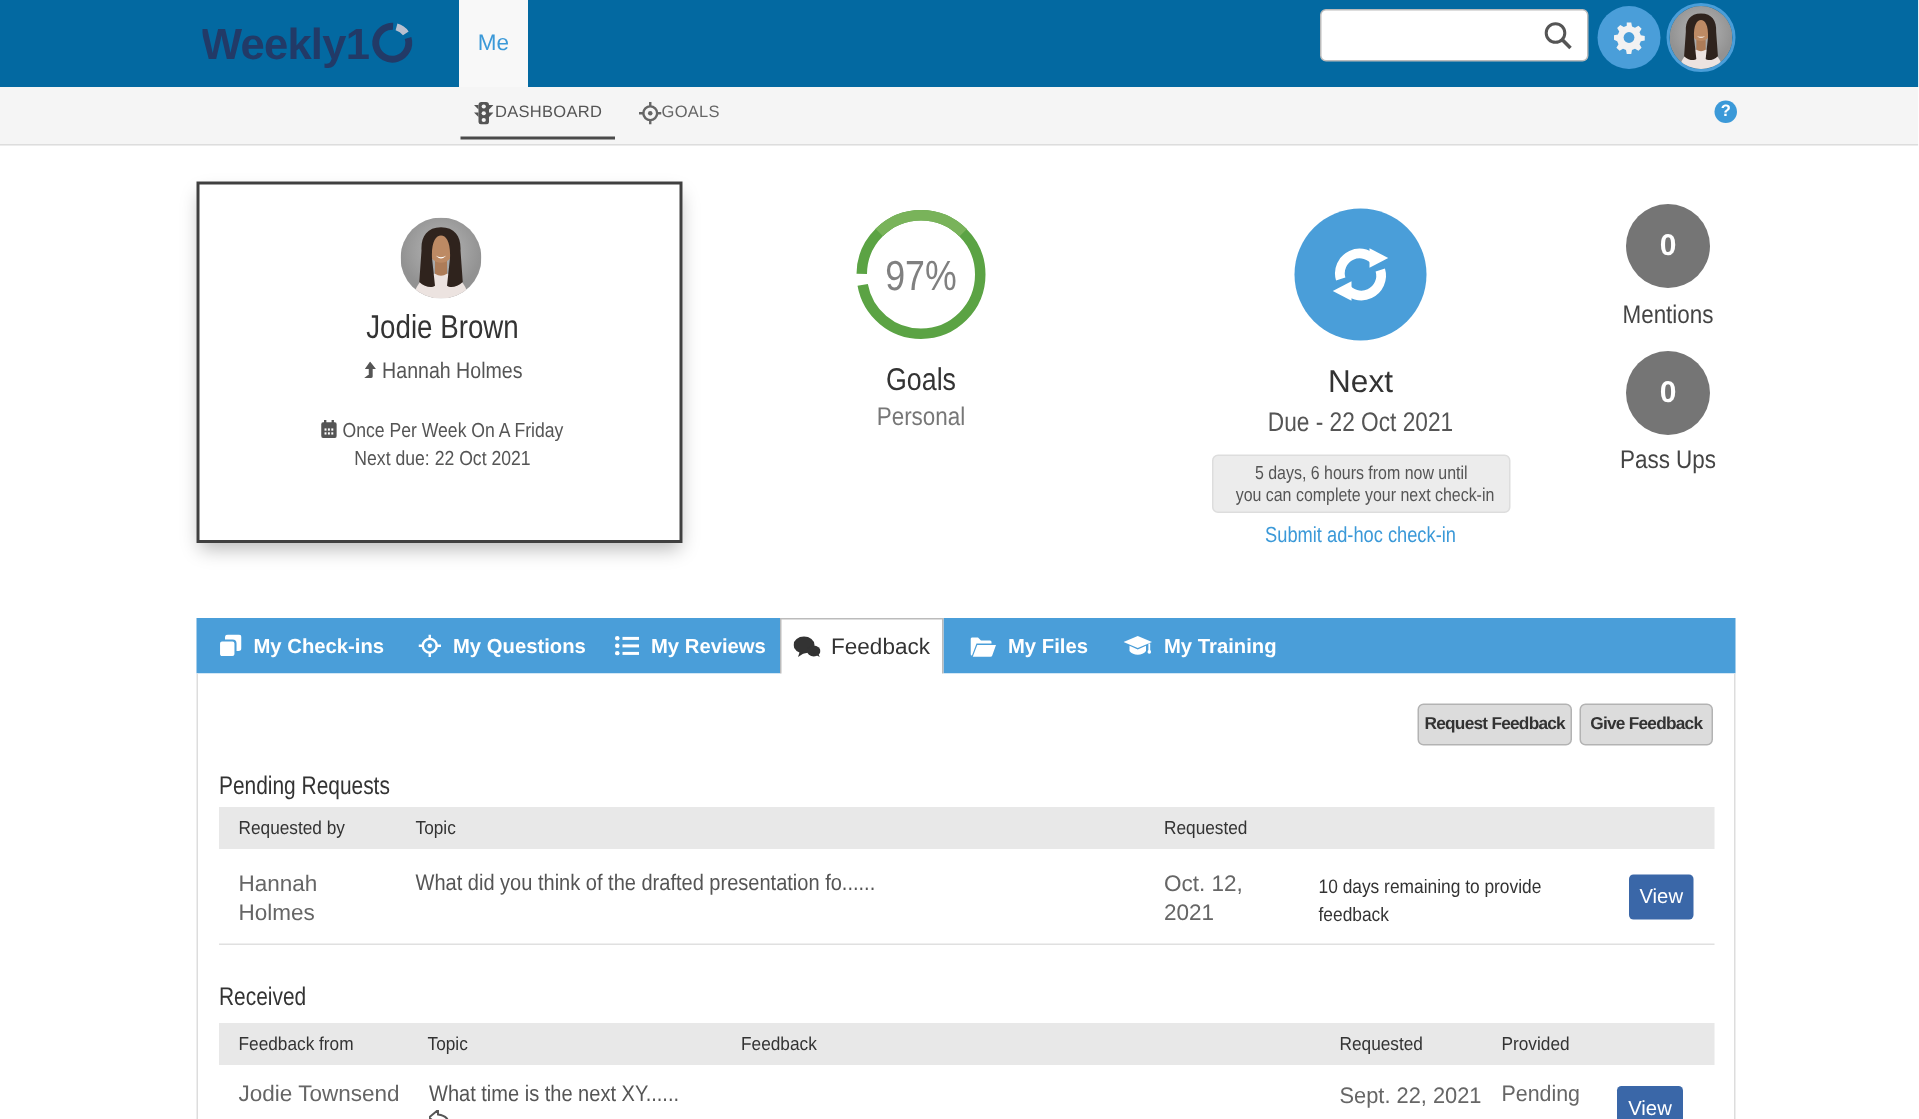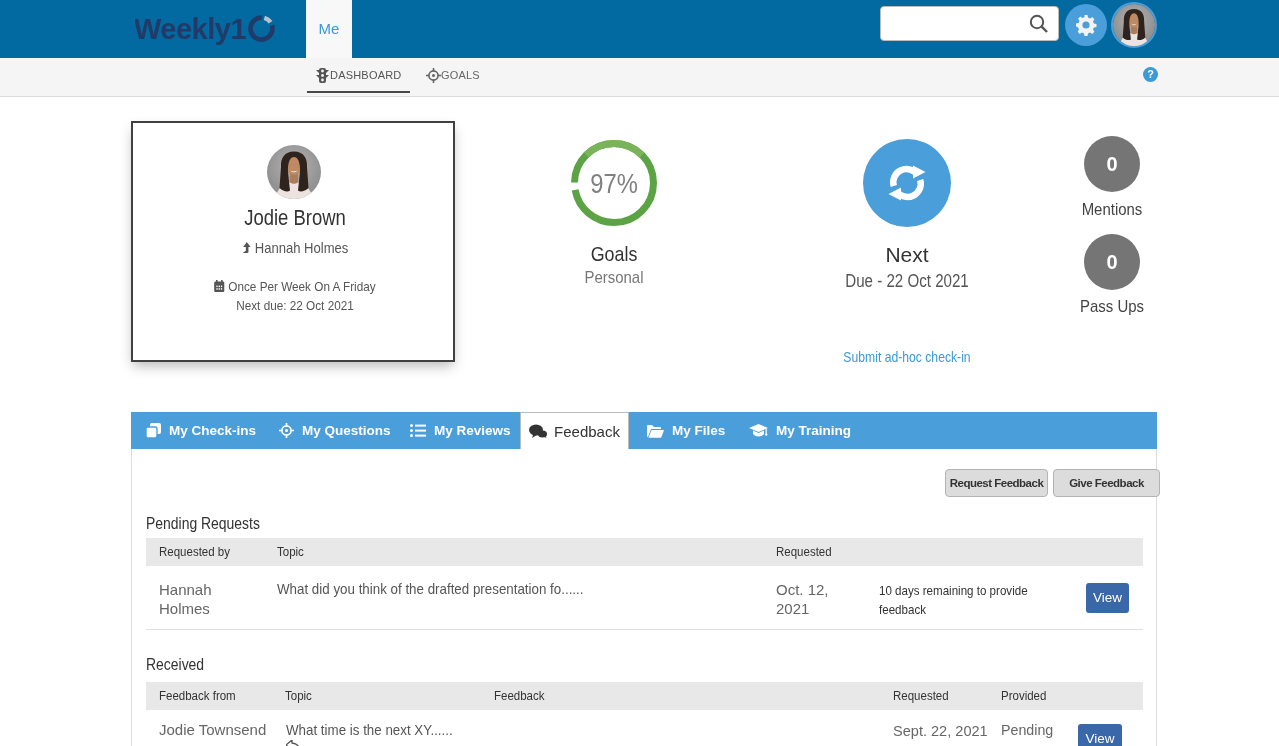--- a/index.html
+++ b/index.html
@@ -177,20 +177,24 @@
       <g fill="none" stroke="#fff" stroke-width="6.5">
         <path d="M8.8 25 A 13.2 13.2 0 0 1 32.5 14"></path>
         <path d="M35.2 19 A 13.2 13.2 0 0 1 11.5 30"></path>
       </g>
       <polygon points="28,4.5 40.5,11 28,17.5" fill="#fff"></polygon>
       <polygon points="16,26.5 3.5,33 16,39.5" fill="#fff"></polygon>
     </svg>
   </div>
   <div id="next-t1">Next</div>
   <div id="next-t2">Due - 22 Oct 2021</div>
+  <div id="greybox">
+      <div class="gl">5 days, 6 hours from now until</div>
+      <div class="gl">you can complete your next check-in</div>
+    </div>
   <div id="adhoc">Submit ad-hoc check-in</div>
 
   <div class="statcirc" style="left:1084px; top:136px;">0</div>
   <div class="statlabel" style="left:1032px; top:200px;">Mentions</div>
   <div class="statcirc" style="left:1084px; top:234px;">0</div>
   <div class="statlabel" style="left:1032px; top:297px;">Pass Ups</div>
 
   <div id="tabbar"></div>
   <div class="tab" style="left:279px; top:412px;">
     <svg width="15" height="15" viewBox="0 0 15 15">
@@ -248,21 +252,21 @@
           <path d="M4 6.5 V10 Q6 12.5 9.5 12.5 Q13 12.5 15 10 V6.5 L9.5 9 Z"></path>
           <rect x="16.6" y="5" width="1.2" height="5"></rect>
           <circle cx="17.2" cy="10.6" r="1.2"></circle>
         </g>
       </svg>
     My Training
   </div>
 
   <div id="panel"></div>
   <div class="btn-grey" style="left:945px; top:469px; width:103px;">Request Feedback</div>
-  <div class="btn-grey" style="left:1053px; top:469px; width:107px;">Give Feedback</div>
+  <div class="btn-grey" style="left:1053px; top:469px; width:89px;">Give Feedback</div>
 
   <div class="h-sec" style="left:146px; top:514px;">Pending Requests</div>
   <div class="thead" style="left:146px; top:538px; width:997px;"></div>
   <div class="thlabel" style="left:159px; top:545px;">Requested by</div>
   <div class="thlabel" style="left:277px; top:545px;">Topic</div>
   <div class="thlabel" style="left:776px; top:545px;">Requested</div>
   <div class="cell" style="left:159px; top:580px; transform:scaleX(1); line-height:19px;">Hannah<br>Holmes</div>
   <div class="cell" style="left:277px; top:580px; color:#555;">What did you think of the drafted presentation fo......</div>
   <div class="cell" style="left:776px; top:580px; transform:scaleX(1); line-height:19px;">Oct. 12,<br>2021</div>
   <div class="cell" style="left:879px; top:581px; font-size:13px; color:#333; line-height:19px;">10 days remaining to provide<br>feedback</div>

